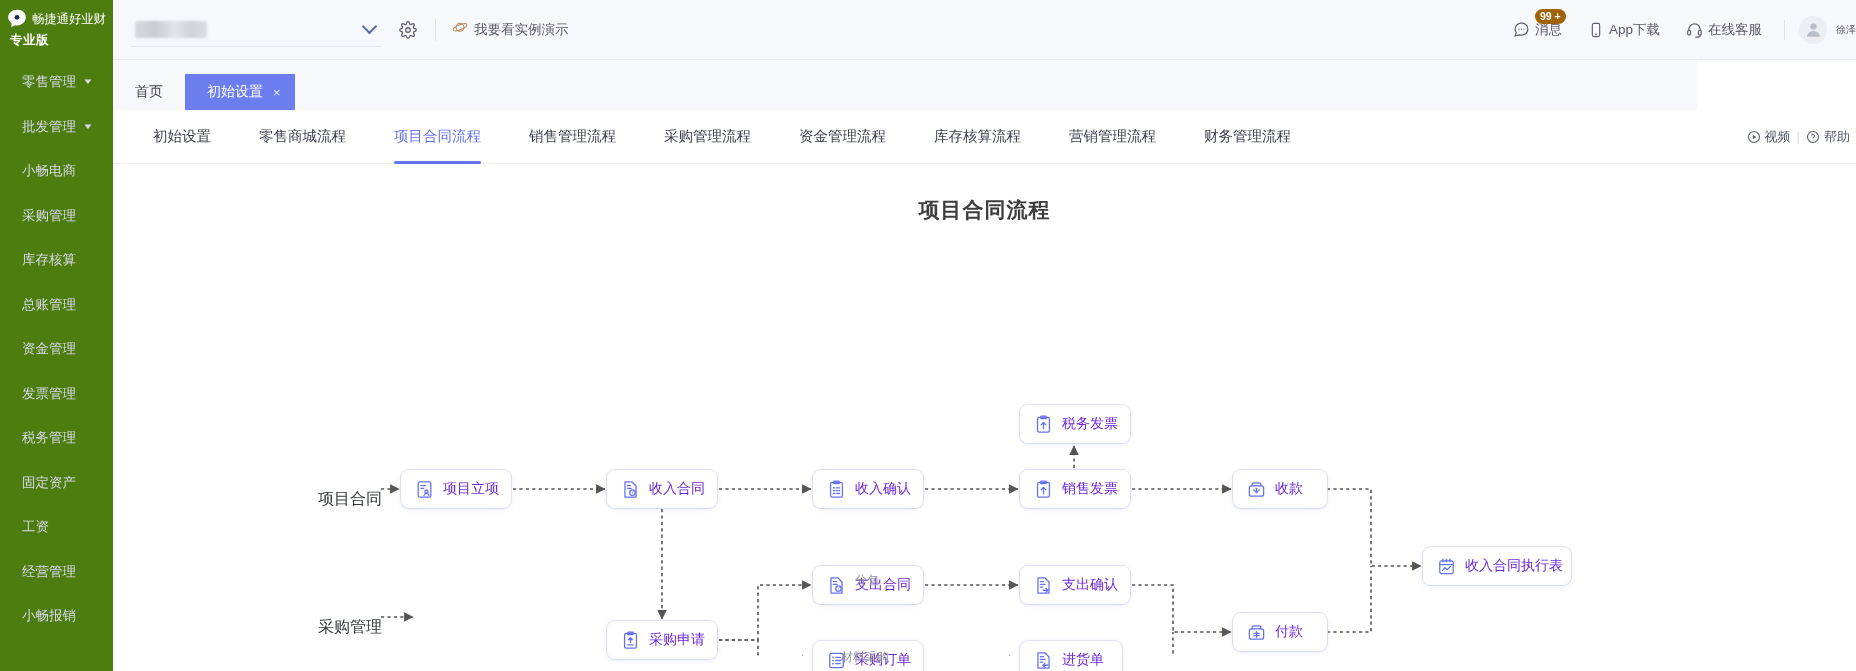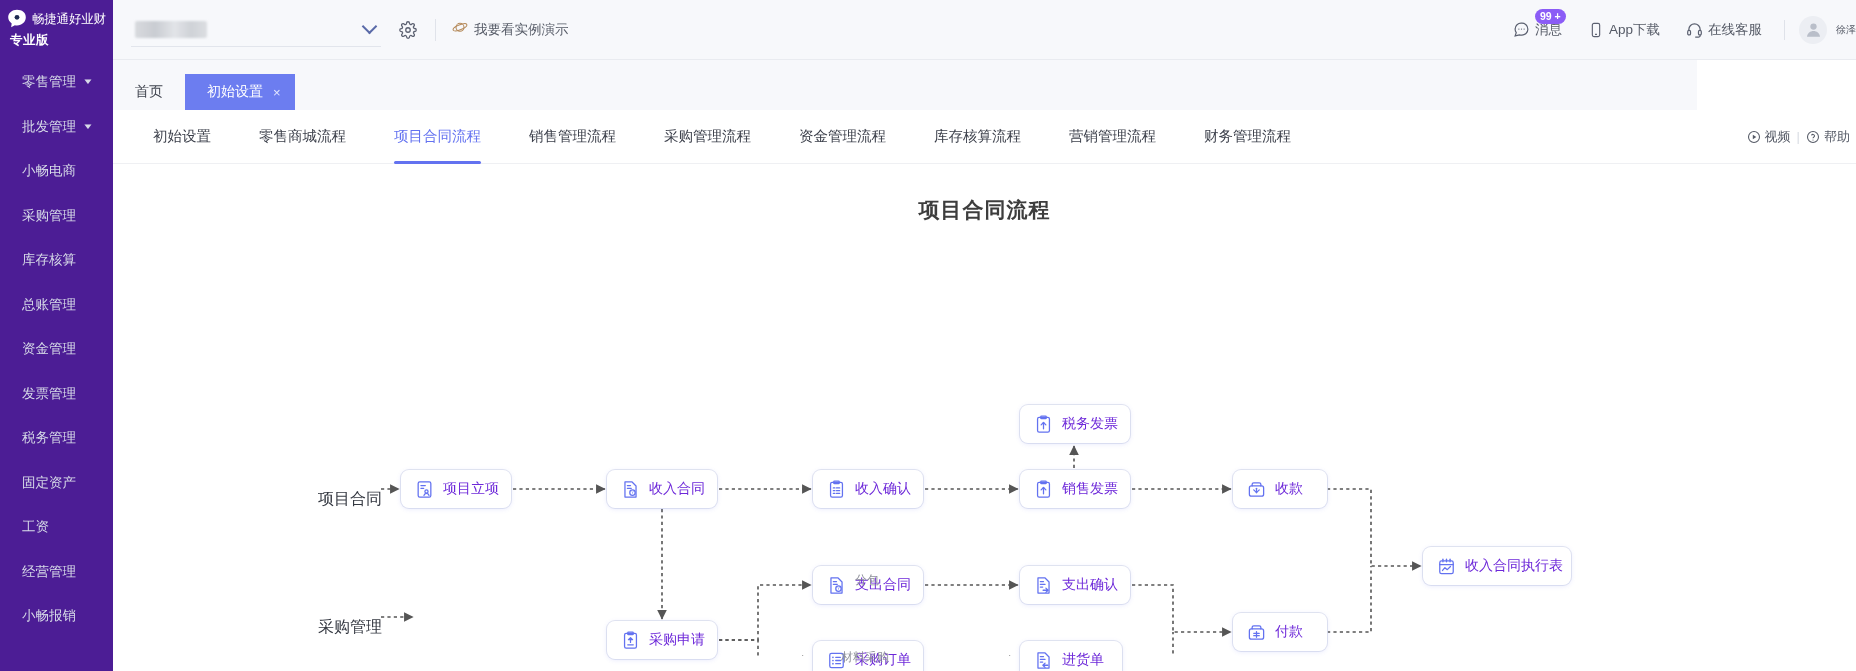--- a/index.html
+++ b/index.html
@@ -8,21 +8,21 @@
     overflow: hidden;
     font-family: "Liberation Sans", "DejaVu Sans", sans-serif;
     background: #ffffff;
   }
   #app { position: relative; width: 1856px; height: 671px; background: #fff; }
 
   
   #sidebar {
     position: absolute; left: 0; top: 0;
     width: 113px; height: 671px;
-    background: #4c1d95;
+    background: #4d7c0f;
     z-index: 5;
   }
   #logo-block {
     height: 60px; padding: 8px 0 0 6px;
     position: relative;
   }
   .logo-row { display: flex; align-items: center; gap: 4px; }
   .logo-mark {
     width: 22px; height: 22px; flex: 0 0 22px;
     display: flex; align-items: center; justify-content: center;
@@ -98,21 +98,21 @@
     padding-right: 0px; height: 60px;
   }
   .hdr-action {
     display: flex; align-items: center; gap: 5px;
     color: #555a66; font-size: 13.5px;
     margin-left: 26px; cursor: pointer; position: relative;
     white-space: nowrap;
   }
   .badge-99 {
     position: absolute; left: 22px; top: -12px;
-    background: #8b5cf6; color: #fff;
+    background: #a16207; color: #fff;
     font-size: 10.5px; font-weight: 700;
     border-radius: 9px; padding: 1px 5px 1px 5px;
     line-height: 13px; white-space: nowrap;
   }
   #avatar-sep { width: 1px; height: 20px; background: #dfe2e9; margin: 0 14px 0 22px; }
   #avatar {
     width: 28px; height: 28px; border-radius: 50%;
     background: #eceef3; display:flex; align-items:center; justify-content:center;
     flex: 0 0 28px;
   }

